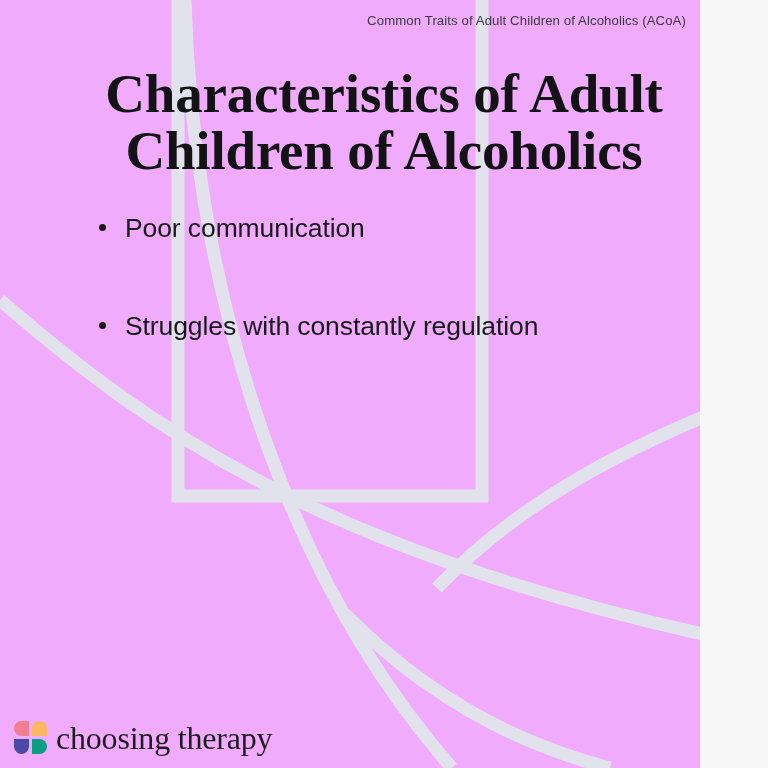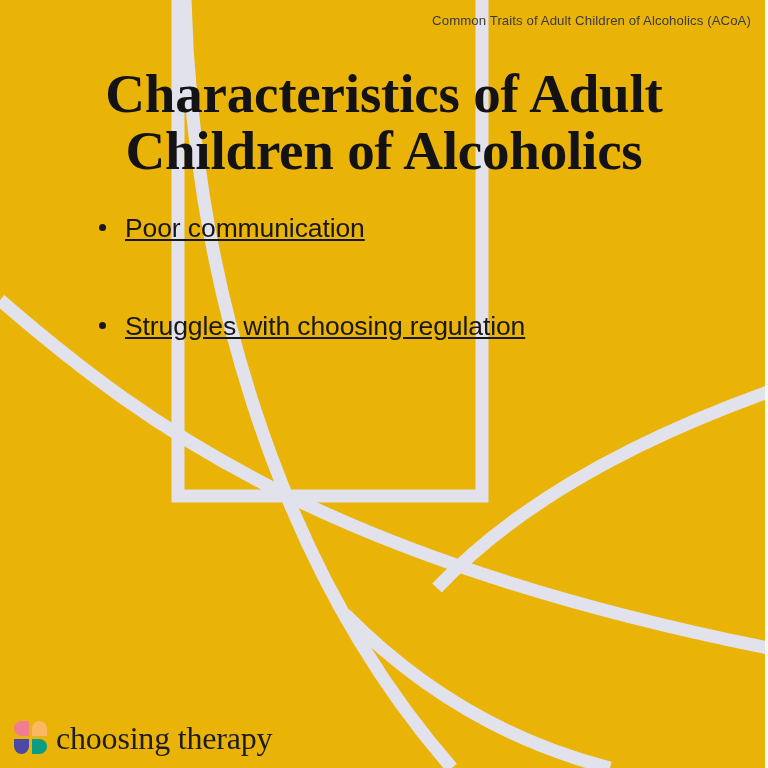--- a/index.html
+++ b/index.html
@@ -11,23 +11,23 @@
     height: 768px;
     overflow: hidden;
     background: #f7f7f8;
     font-family: "Liberation Sans", sans-serif;
     position: relative;
   }
 
   #slide {
     position: absolute;
     inset: 0;
-    width: 765px;
+    width: 700px;
     height: 768px;
-    background: #eab308;
+    background: #f0abfc;
     overflow: hidden;
   }
 
   
   #bg-decor {
     position: absolute;
     left: 0; top: 0;
     width: 768px; height: 768px;
     z-index: 0;
     pointer-events: none;
@@ -79,21 +79,20 @@
   }
   .bullet-item {
     position: relative;
     padding-left: 33px;
     margin: 0 0 32.5px 0;
     font-family: "Liberation Sans", sans-serif;
     font-size: 26.5px;
     line-height: 65px;
     color: #18181b;
     letter-spacing: -0.1px;
-    text-decoration: underline;
   }
   .bullet-item .dot {
     position: absolute;
     left: 7px;
     top: 28px;
     width: 7px;
     height: 7px;
     border-radius: 50%;
     background: #18181b;
   }
@@ -180,21 +179,21 @@
     <h1 id="title-text">Characteristics of Adult Children of Alcoholics</h1>
   </div>
 
   <ul id="bullet-list">
     <li class="bullet-item">
       <span class="dot"></span>
       <span class="btext">Poor communication</span>
     </li>
     <li class="bullet-item">
       <span class="dot"></span>
-      <span class="btext">Struggles with choosing regulation</span>
+      <span class="btext">Struggles with constantly regulation</span>
     </li>
 
   </ul>
 
   <div id="logo">
     <div id="logo-mark">
       <span class="q q-tl"></span>
       <span class="q q-tr"></span>
       <span class="q q-bl"></span>
       <span class="q q-br"></span>

